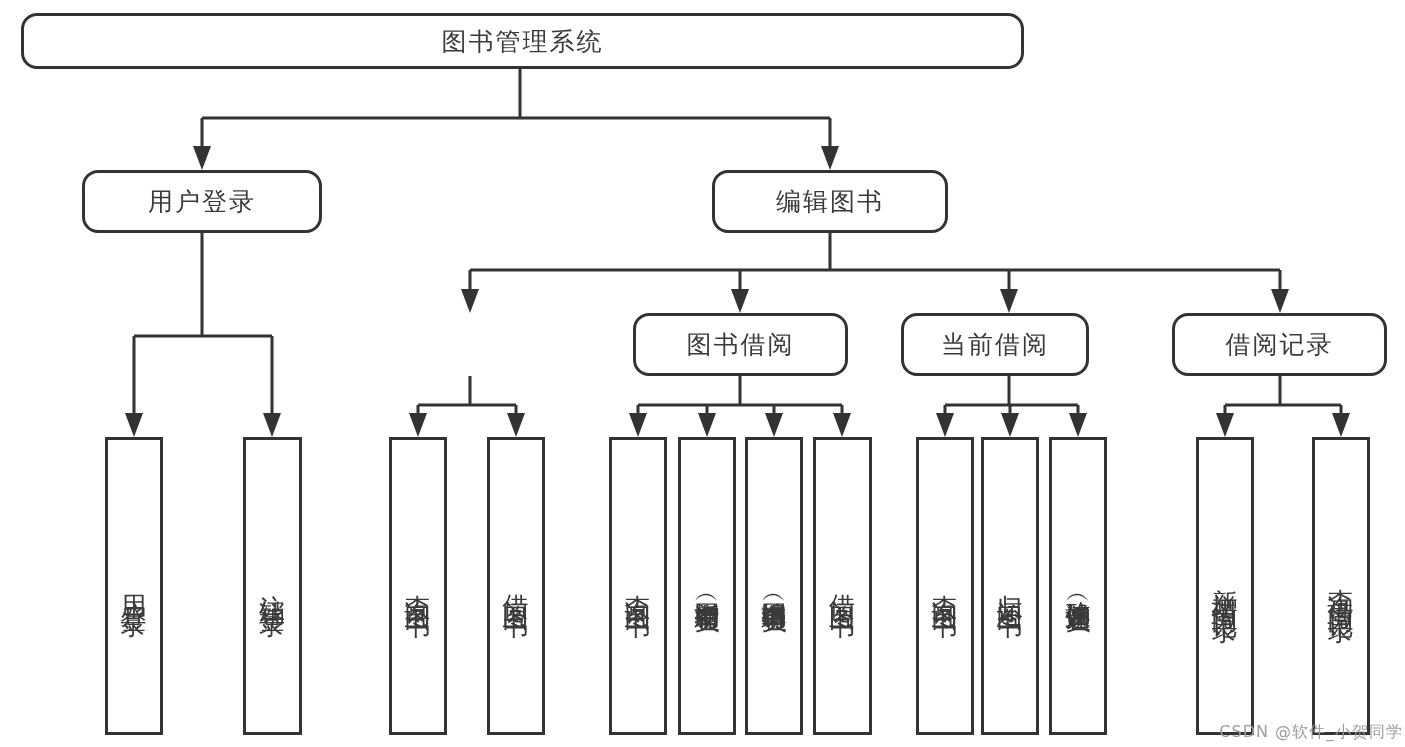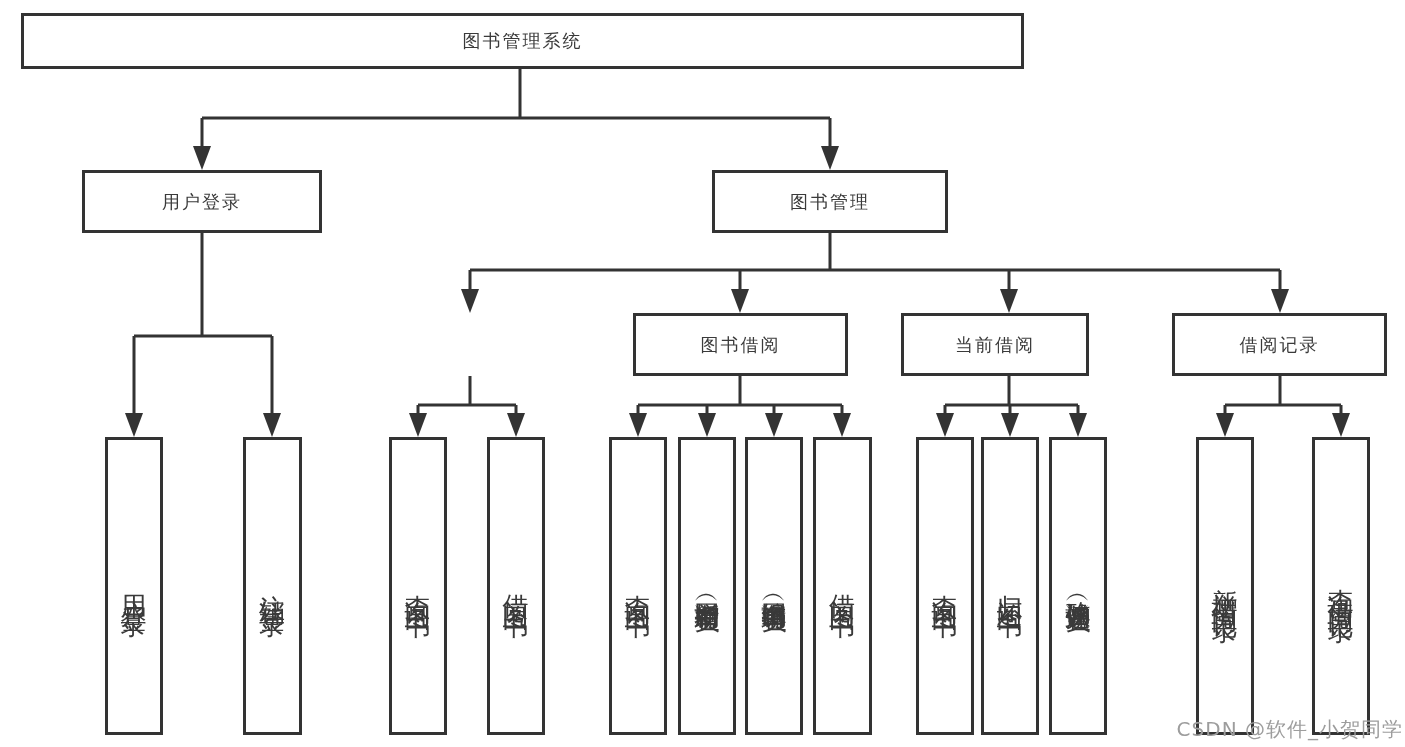--- a/index.html
+++ b/index.html
@@ -20,34 +20,34 @@
     position: absolute;
     box-sizing: border-box;
     border: 3px solid #333333;
     background: #ffffff;
     color: #3a3a3a;
     display: flex;
     align-items: center;
     justify-content: center;
     text-align: center;
   }
-  .h { font-size: 18px; letter-spacing: 2px; }
+  .h { font-size: 25px; letter-spacing: 2px; border-radius: 16px; }
   .v {
     writing-mode: vertical-rl;
     text-orientation: mixed;
     font-size: 26px;
     letter-spacing: 6px;
     line-height: 1;
   }
   .v.tight { font-size: 25px; letter-spacing: 1px; }
   .watermark {
     position: absolute;
     right: 2px;
     bottom: 4px;
-    font-size: 20px;
+    font-size: 16px;
     color: #9d9d9d;
     letter-spacing: 1px;
     white-space: nowrap;
   }
 </style>
 </head>
 <body>
 
 <div id="canvas">
 
@@ -92,21 +92,21 @@
   </svg>
 
   <div class="node h" style="left:21px;top:13px;width:1003px;height:56px">
     <span>图书管理系统</span>
   </div>
 
   <div class="node h" style="left:82px;top:170px;width:240px;height:63px">
     <span>用户登录</span>
   </div>
   <div class="node h" style="left:712px;top:170px;width:236px;height:63px">
-    <span>图书管理</span>
+    <span>编辑图书</span>
   </div>
 
   <div class="node h" style="left:633px;top:313px;width:215px;height:63px">
     <span>图书借阅</span>
   </div>
   <div class="node h" style="left:901px;top:313px;width:188px;height:63px">
     <span>当前借阅</span>
   </div>
   <div class="node h" style="left:1172px;top:313px;width:215px;height:63px">
     <span>借阅记录</span>

